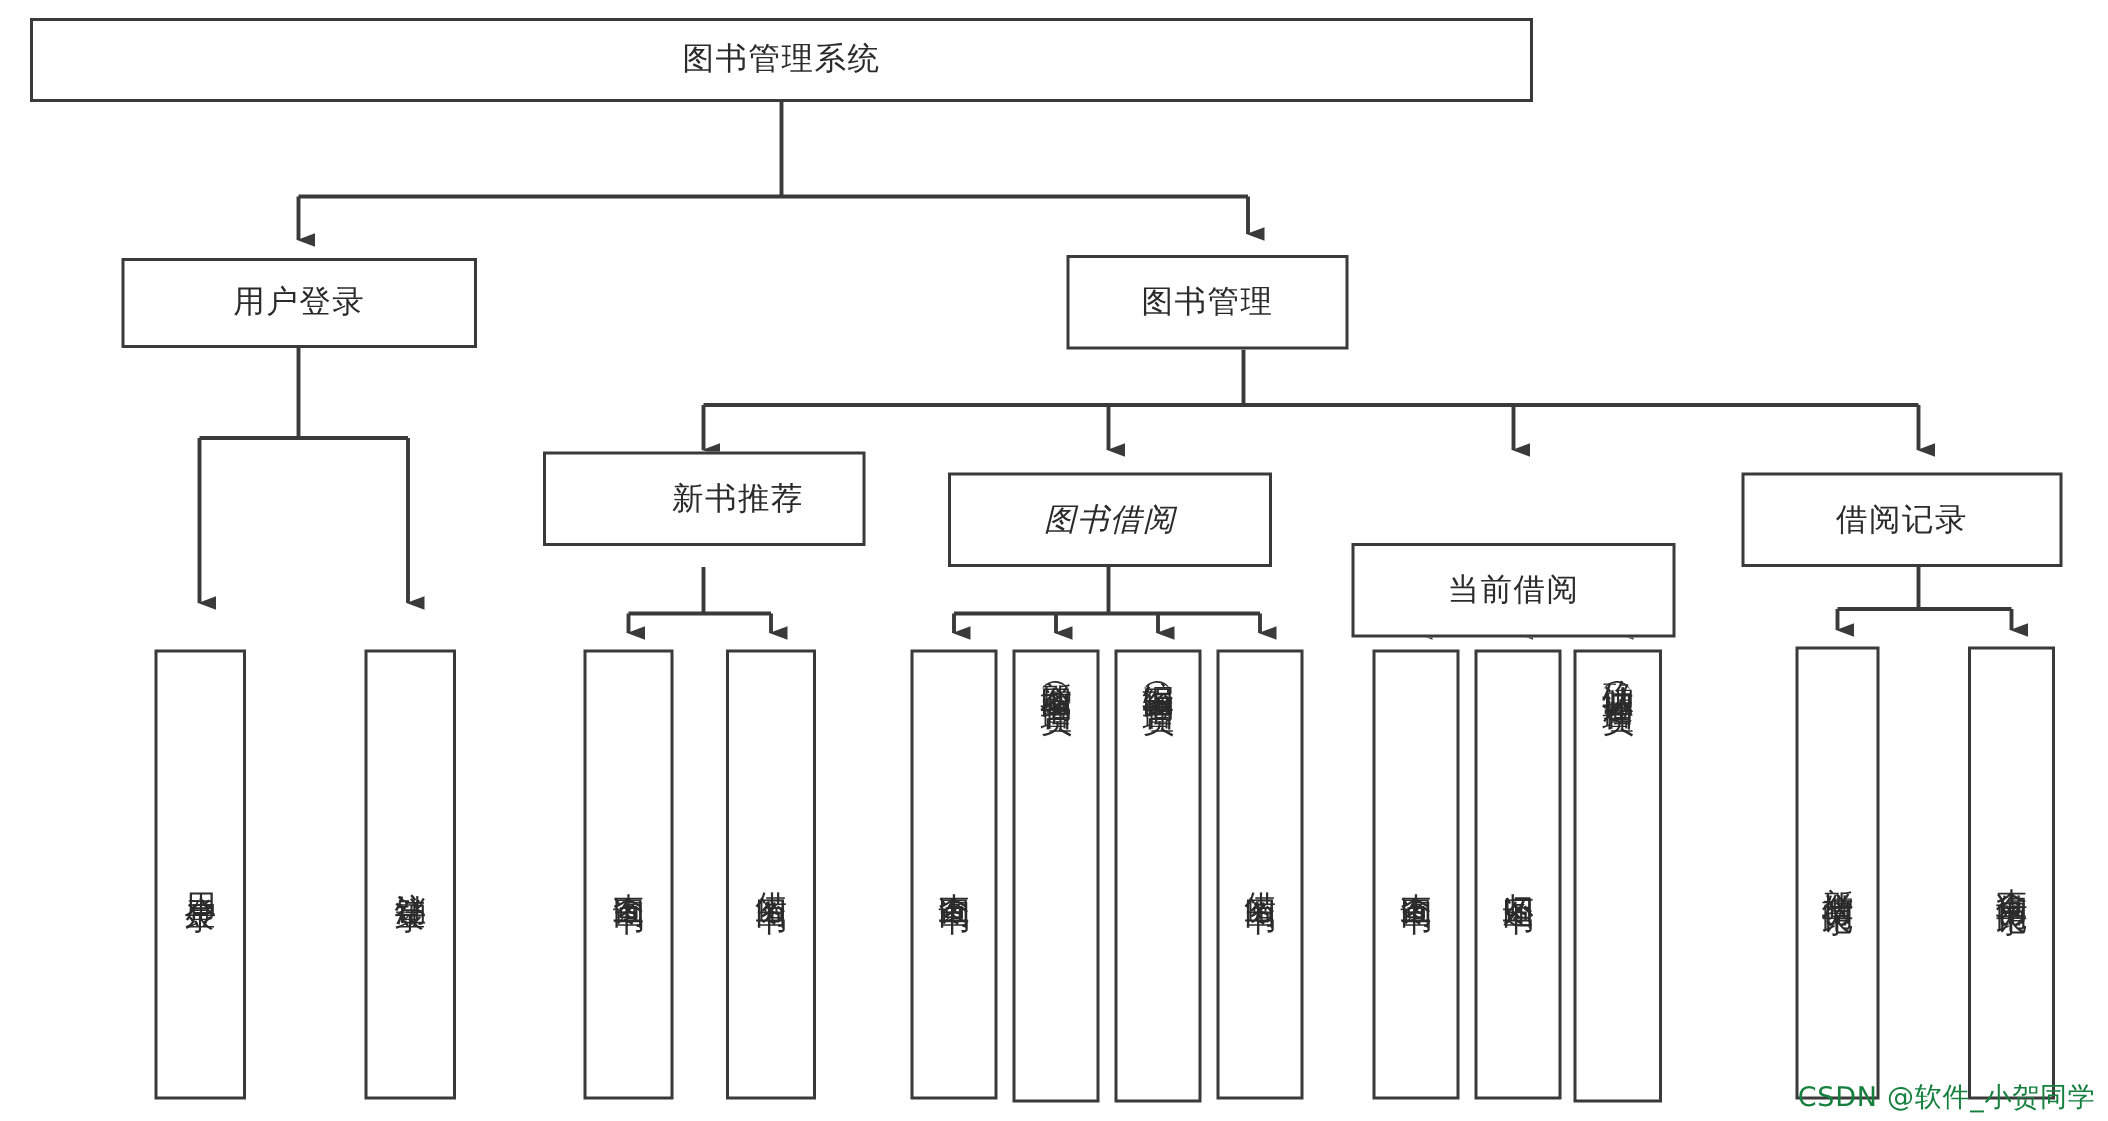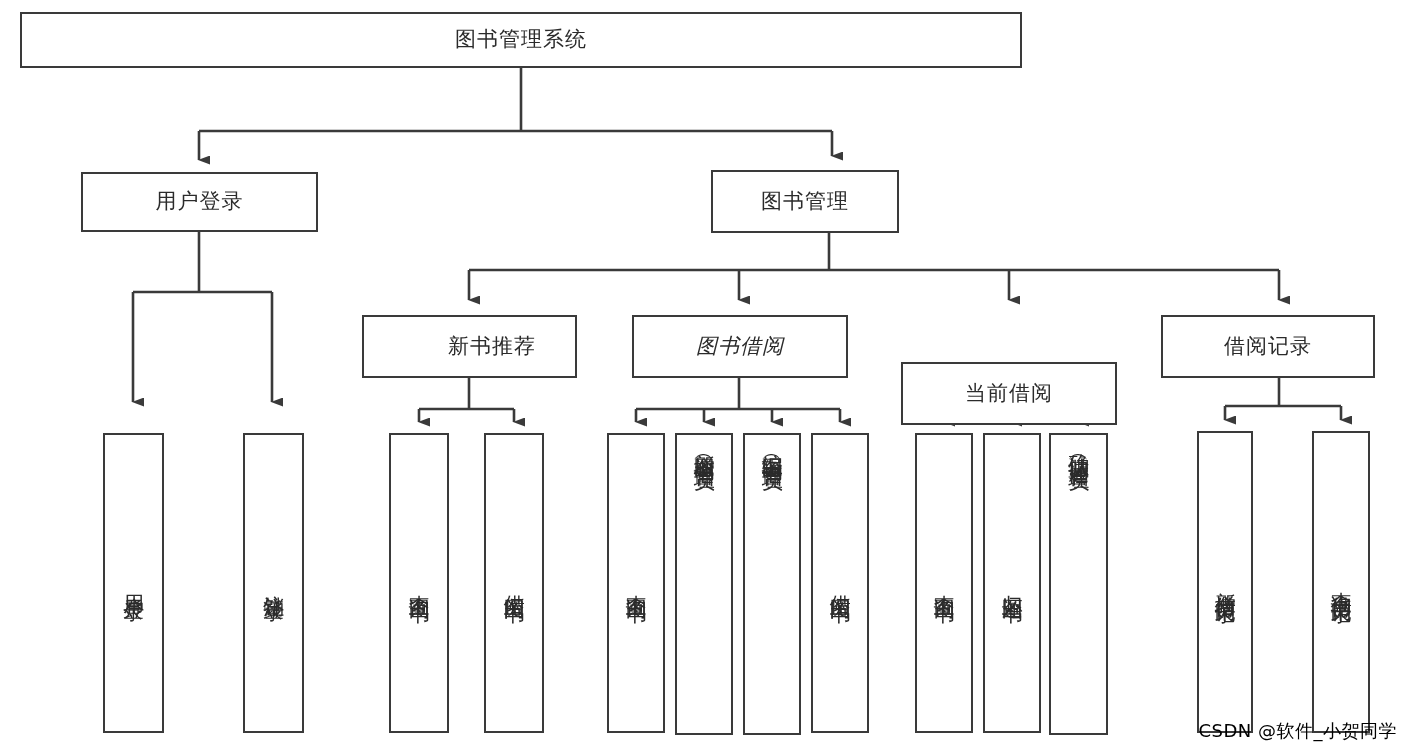--- a/index.html
+++ b/index.html
@@ -47,21 +47,21 @@
     color:#2b2b2b;
     white-space:nowrap;
   }
   .leaf-mid .vtext{margin-top:auto;margin-bottom:auto;}
   .leaf-top .vtext{margin-top:2px;}
   .watermark{
     position:absolute;
     right:8px;
     bottom:4px;
     font-size:18px;
-    color:#000000;
+    color:#15803d;
     letter-spacing:0.5px;
     white-space:nowrap;
     font-family:"DejaVu Sans","Liberation Sans",sans-serif;
   }
 </style>
 </head>
 <body>
 
 <div id="stage">
 
@@ -119,21 +119,21 @@
     <span>图书管理系统</span>
   </div>
 
   <div class="node node-h" style="left:81px;top:172px;width:237px;height:60px;">
     <span>用户登录</span>
   </div>
   <div class="node node-h" style="left:711px;top:170px;width:188px;height:63px;">
     <span>图书管理</span>
   </div>
 
-  <div class="node node-h" style="left:362px;top:315px;width:215px;height:63px;padding-left:45px;">
+  <div class="node node-h" style="left:362px;top:301px;width:215px;height:63px;padding-left:45px;">
     <span>新书推荐</span>
   </div>
   <div class="node node-h" style="left:632px;top:315px;width:216px;height:63px;font-style:italic;">
     <span>图书借阅</span>
   </div>
   <div class="node node-h" style="left:901px;top:315px;width:216px;height:63px;margin-top:47px;">
     <span>当前借阅</span>
   </div>
   <div class="node node-h" style="left:1161px;top:315px;width:214px;height:63px;">
     <span>借阅记录</span>

